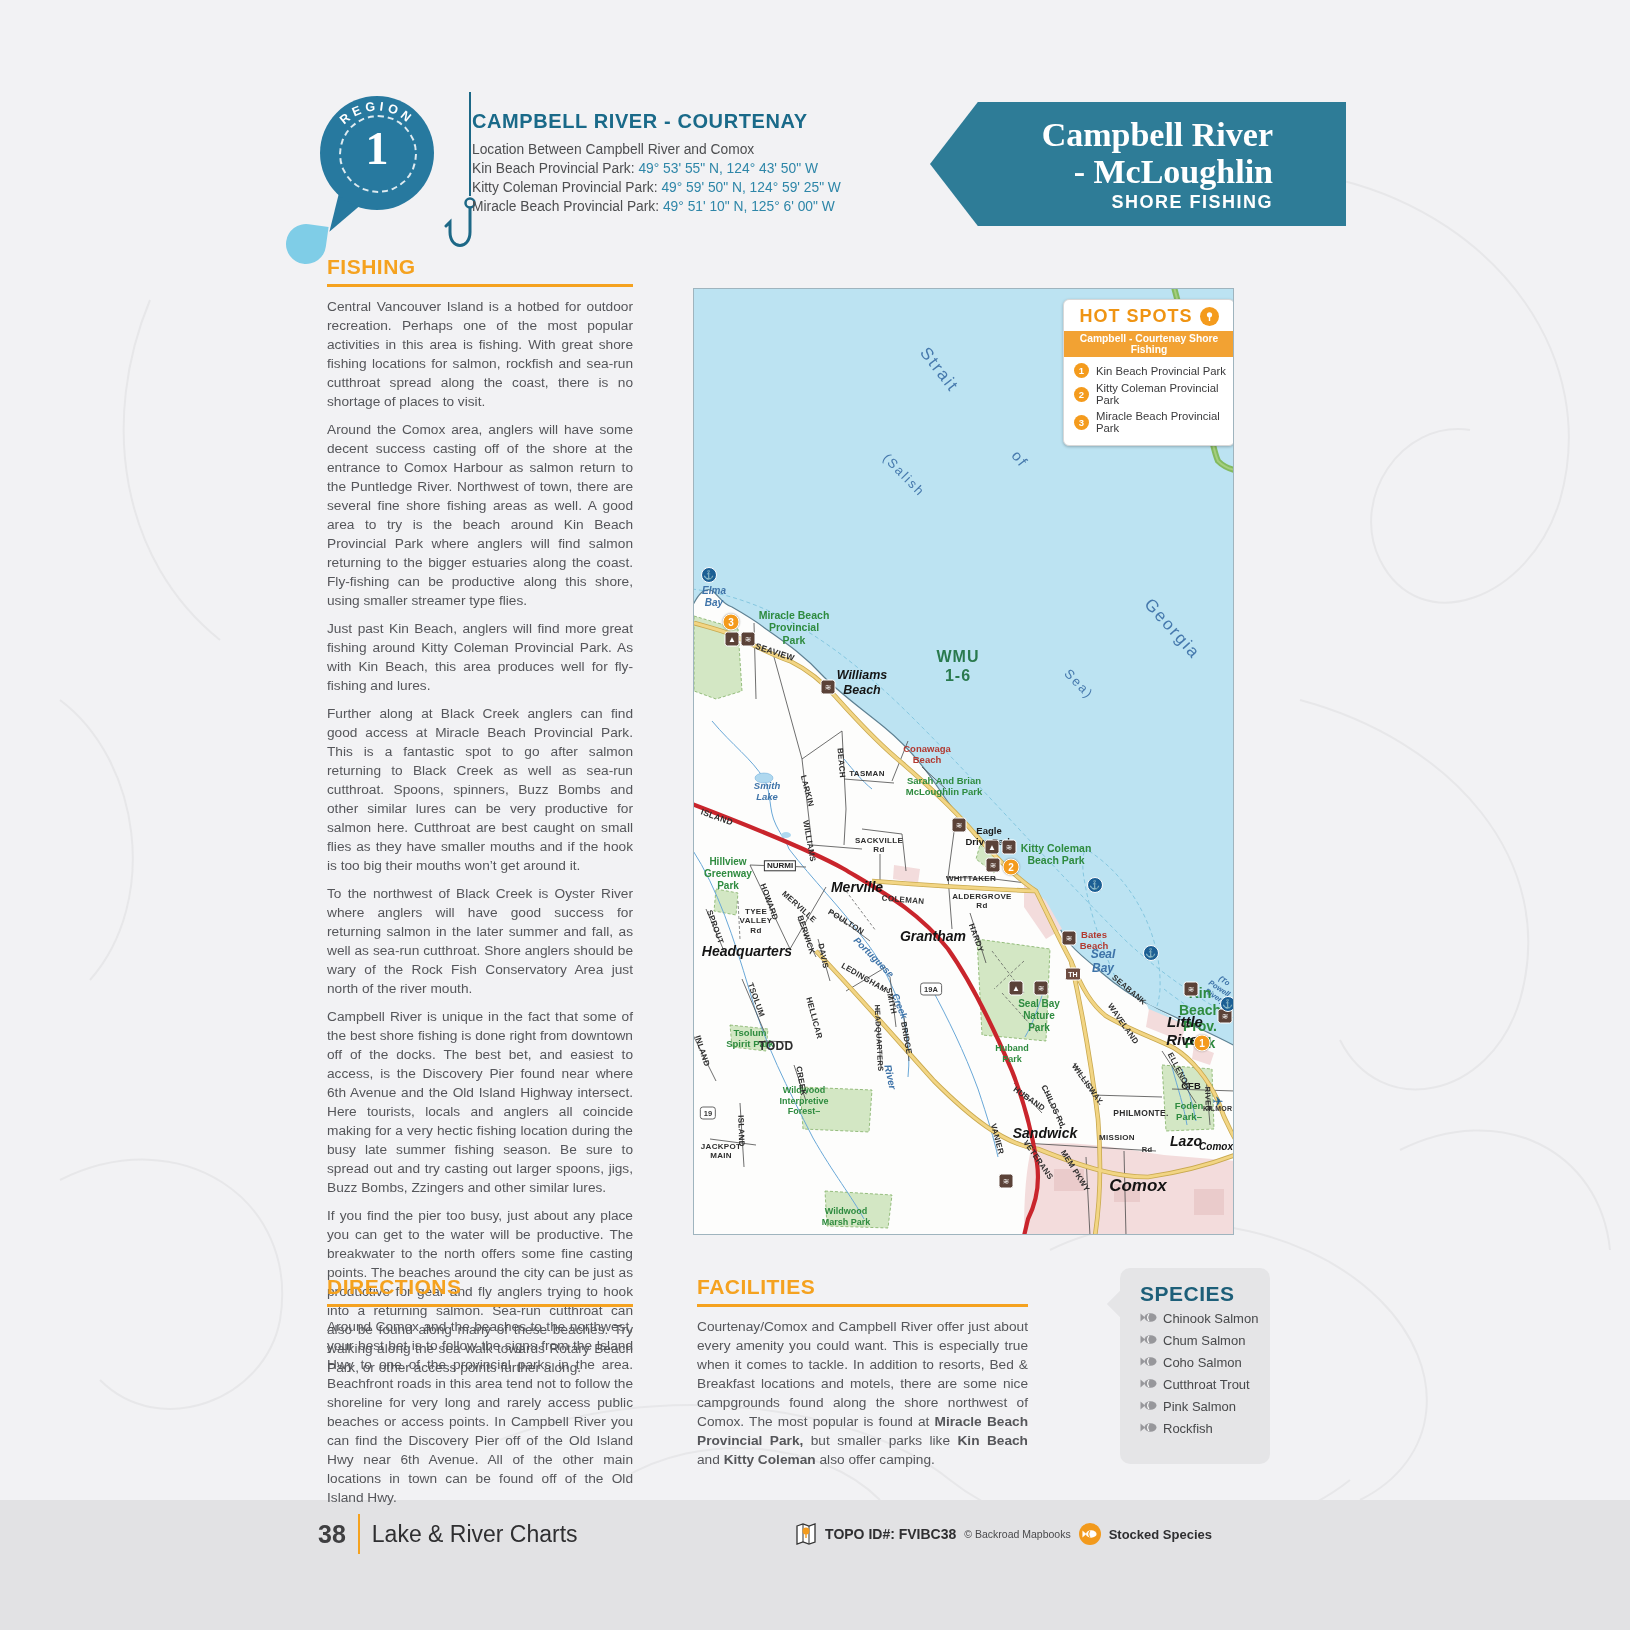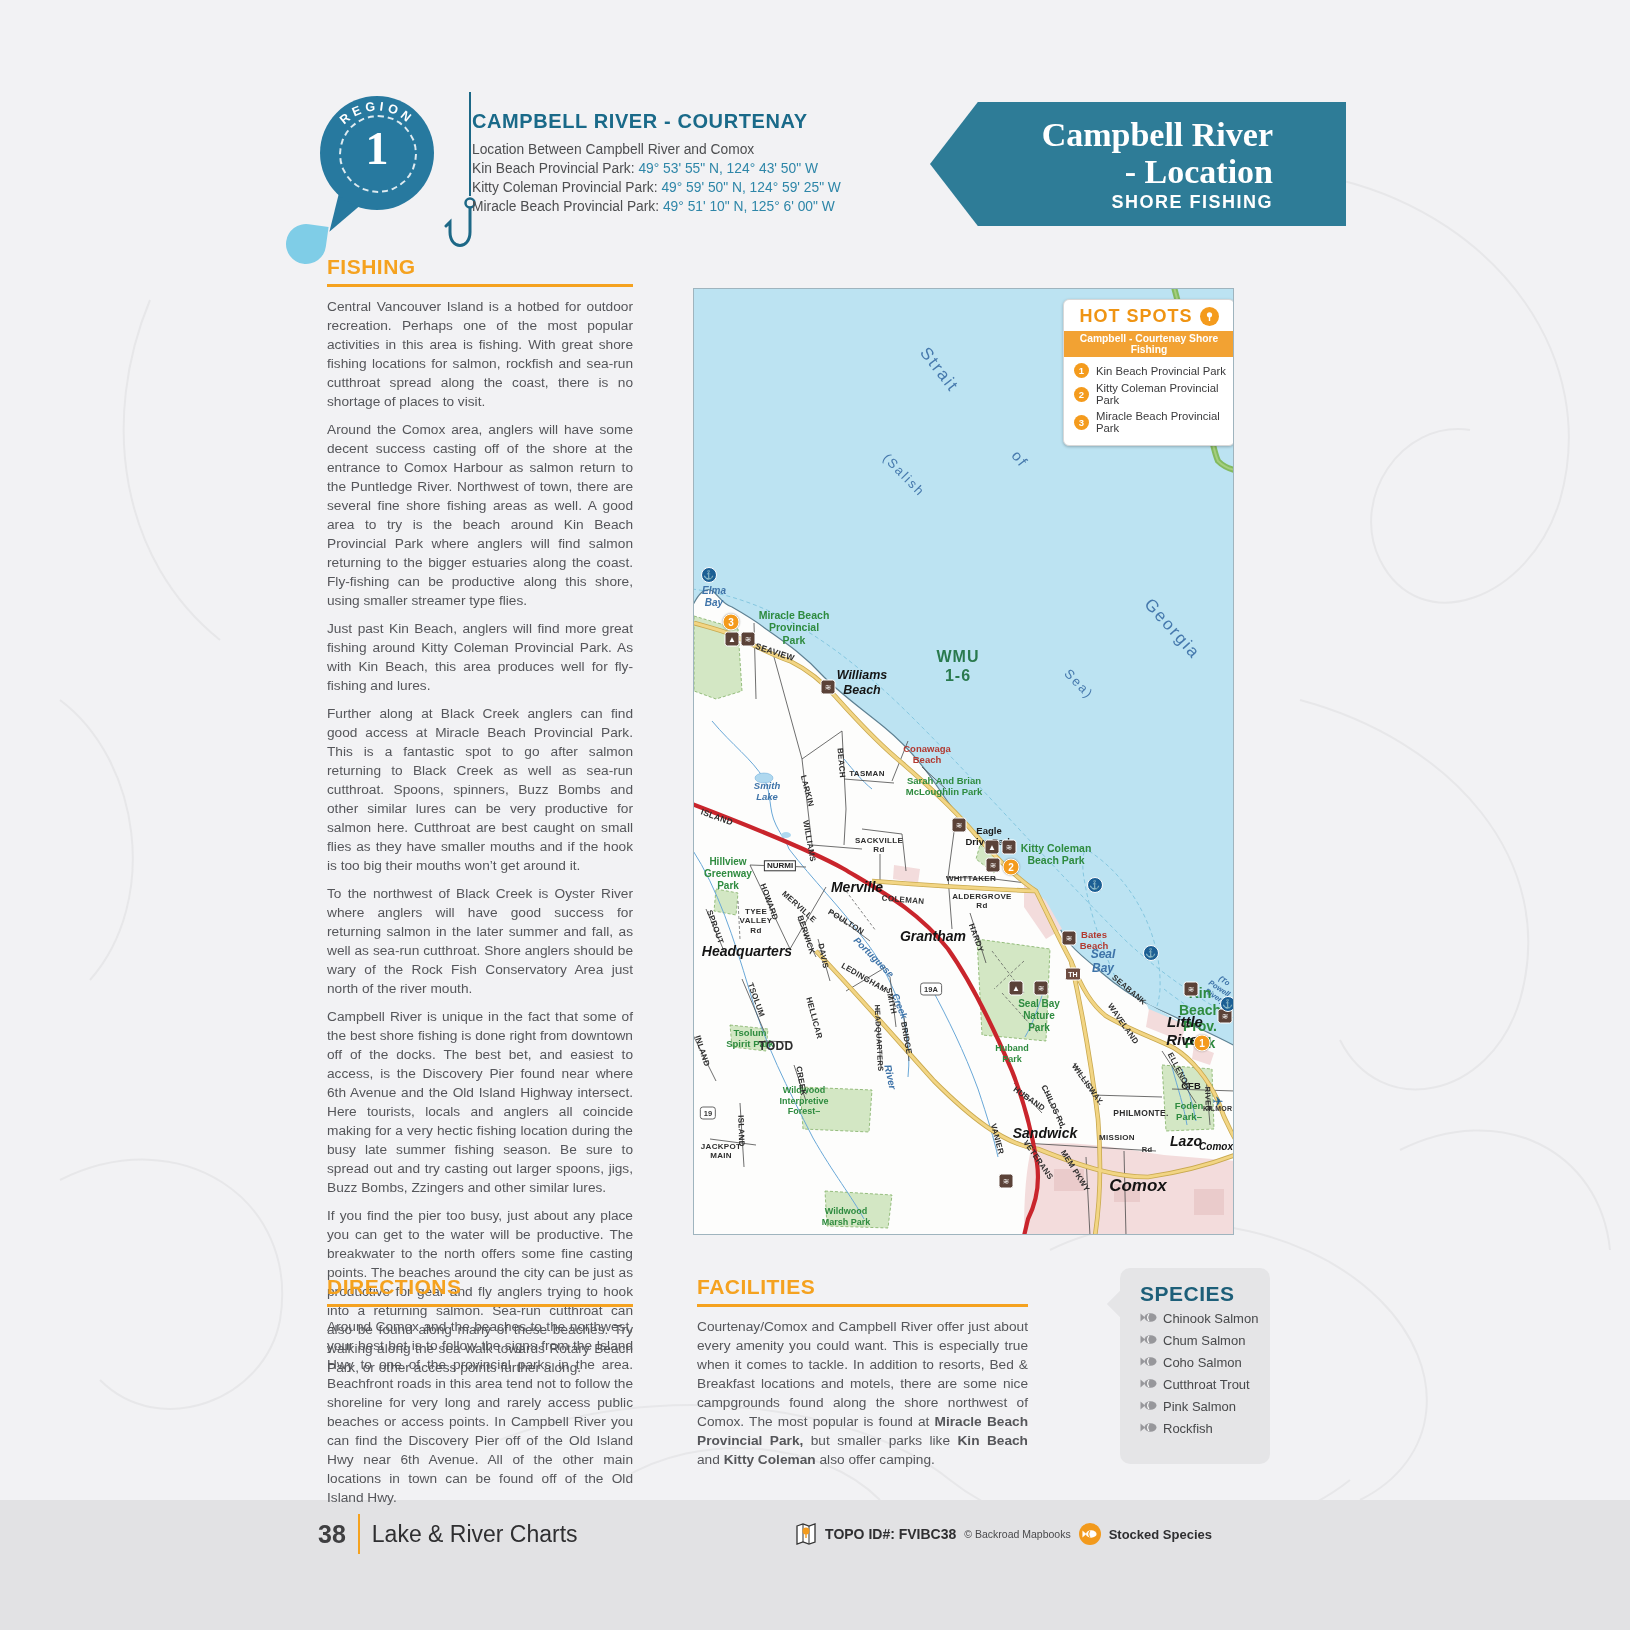--- a/index.html
+++ b/index.html
@@ -133,21 +133,21 @@
   <div id="coord-lines">
       <div class="hdr-line"><span class="c-label">Kin Beach Provincial Park: </span><span class="c-value">49° 53' 55" N, 124° 43' 50" W</span></div>
       <div class="hdr-line"><span class="c-label">Kitty Coleman Provincial Park: </span><span class="c-value">49° 59' 50" N, 124° 59' 25" W</span></div>
       <div class="hdr-line"><span class="c-label">Miracle Beach Provincial Park: </span><span class="c-value">49° 51' 10" N, 125° 6' 00" W</span></div>
     </div>
 </div>
 
 <div class="layer" id="banner">
   <div style="height:14px"></div>
   <div class="bn-serif">Campbell River</div>
-  <div class="bn-serif">- Location</div>
+  <div class="bn-serif">- McLoughlin</div>
   <div class="bn-sub">SHORE FISHING</div>
 </div>
 
 <div class="col" id="col-fishing">
   <div class="sec-head">FISHING</div>
   <div class="sec-rule"></div>
   <div class="body-text" id="fishing-paras">
       <p>Central Vancouver Island is a hotbed for outdoor recreation. Perhaps one of the most popular activities in this area is fishing. With great shore fishing locations for salmon, rockfish and sea-run cutthroat spread along the coast, there is no shortage of places to visit.</p>
       <p>Around the Comox area, anglers will have some decent success casting off of the shore at the entrance to Comox Harbour as salmon return to the Puntledge River. Northwest of town, there are several fine shore fishing areas as well. A good area to try is the beach around Kin Beach Provincial Park where anglers will find salmon returning to the bigger estuaries along the coast. Fly-fishing can be productive along this shore, using smaller streamer type flies.</p>
       <p>Just past Kin Beach, anglers will find more great fishing around Kitty Coleman Provincial Park. As with Kin Beach, this area produces well for fly-fishing and lures.</p>

